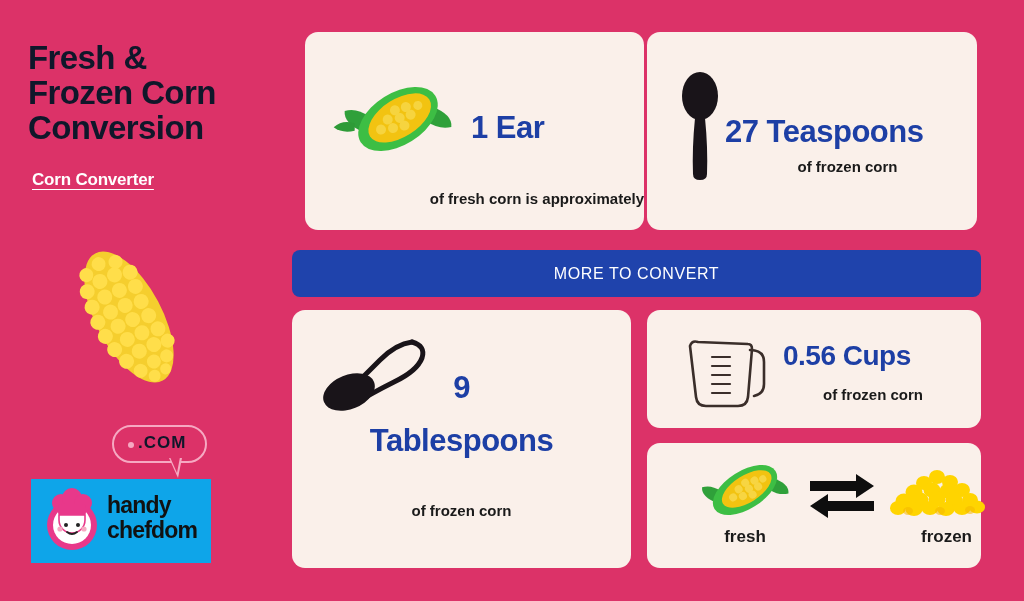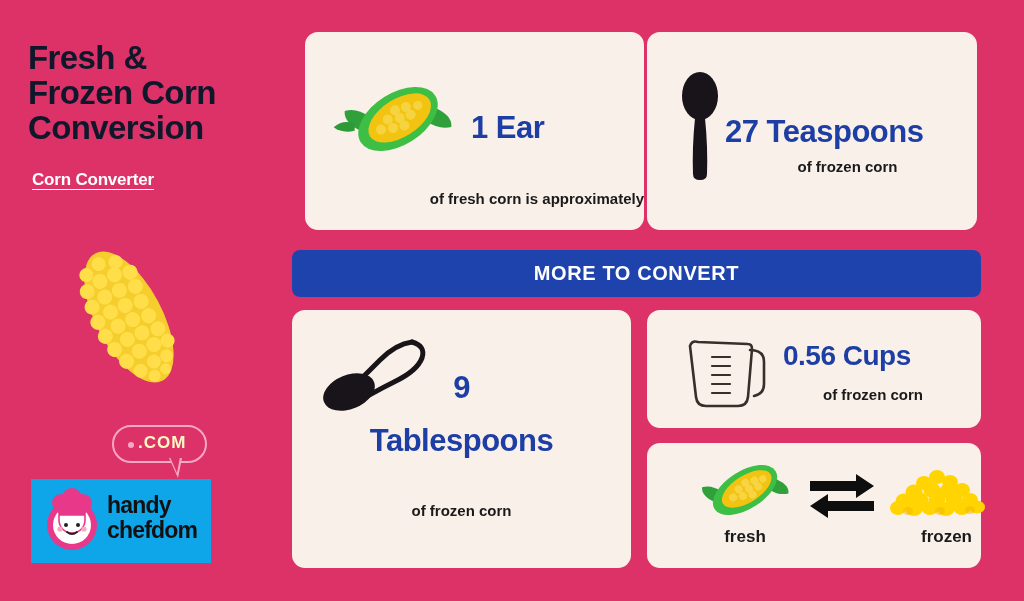--- a/index.html
+++ b/index.html
@@ -38,21 +38,21 @@
     border-left:9px solid transparent;border-right:4px solid transparent;
     border-top:20px solid #F6A9C2;
   }
   .com-bubble .tail-in{
     position:absolute;left:58px;top:32px;width:0;height:0;
     border-left:7px solid transparent;border-right:3px solid transparent;
     border-top:16px solid #DC3268;
   }
   .com-dot{position:absolute;left:16px;top:17px;width:6px;height:6px;border-radius:50%;background:#F6A9C2;}
   .com-text{
-    position:absolute;left:26px;top:8px;color:#fef9c3;
+    position:absolute;left:26px;top:8px;color:#0f172a;
     font-size:17px;font-weight:bold;letter-spacing:1px;
   }
   .logo-box{
     position:absolute;left:31px;top:479px;width:180px;height:84px;
     background:#0ea5e9;
   }
   .logo-mark{position:absolute;left:8px;top:8px;width:66px;height:66px;}
   .logo-text{
     position:absolute;left:76px;top:14px;
     color:#111111;font-size:23px;line-height:25px;
@@ -68,21 +68,21 @@
   .card-3{left:292px;top:310px;width:339px;height:258px;}
   .card-4{left:647px;top:310px;width:334px;height:118px;}
   .card-5{left:647px;top:443px;width:334px;height:125px;}
 
   .banner{
     position:absolute;left:292px;top:250px;width:689px;height:47px;
     background:#1F43AC;border-radius:8px;
     display:flex;align-items:center;justify-content:center;
   }
   .banner-text{
-    color:#ffffff;font-size:20px;font-weight:bold;letter-spacing:0.6px;
+    color:#ffffff;font-size:16px;font-weight:normal;letter-spacing:0.6px;
   }
 
   .val-blue{color:#1D3FA5;font-weight:bold;letter-spacing:-0.5px;}
   .sub-dark{color:#1A1A1A;font-weight:bold;}
 
   
   .c1-icon{position:absolute;left:28px;top:32px;width:130px;height:110px;}
   .c1-val{position:absolute;left:166px;top:78px;font-size:31px;}
   .c1-sub{position:absolute;left:0;top:158px;width:339px;text-align:right;font-size:15px;}
 

